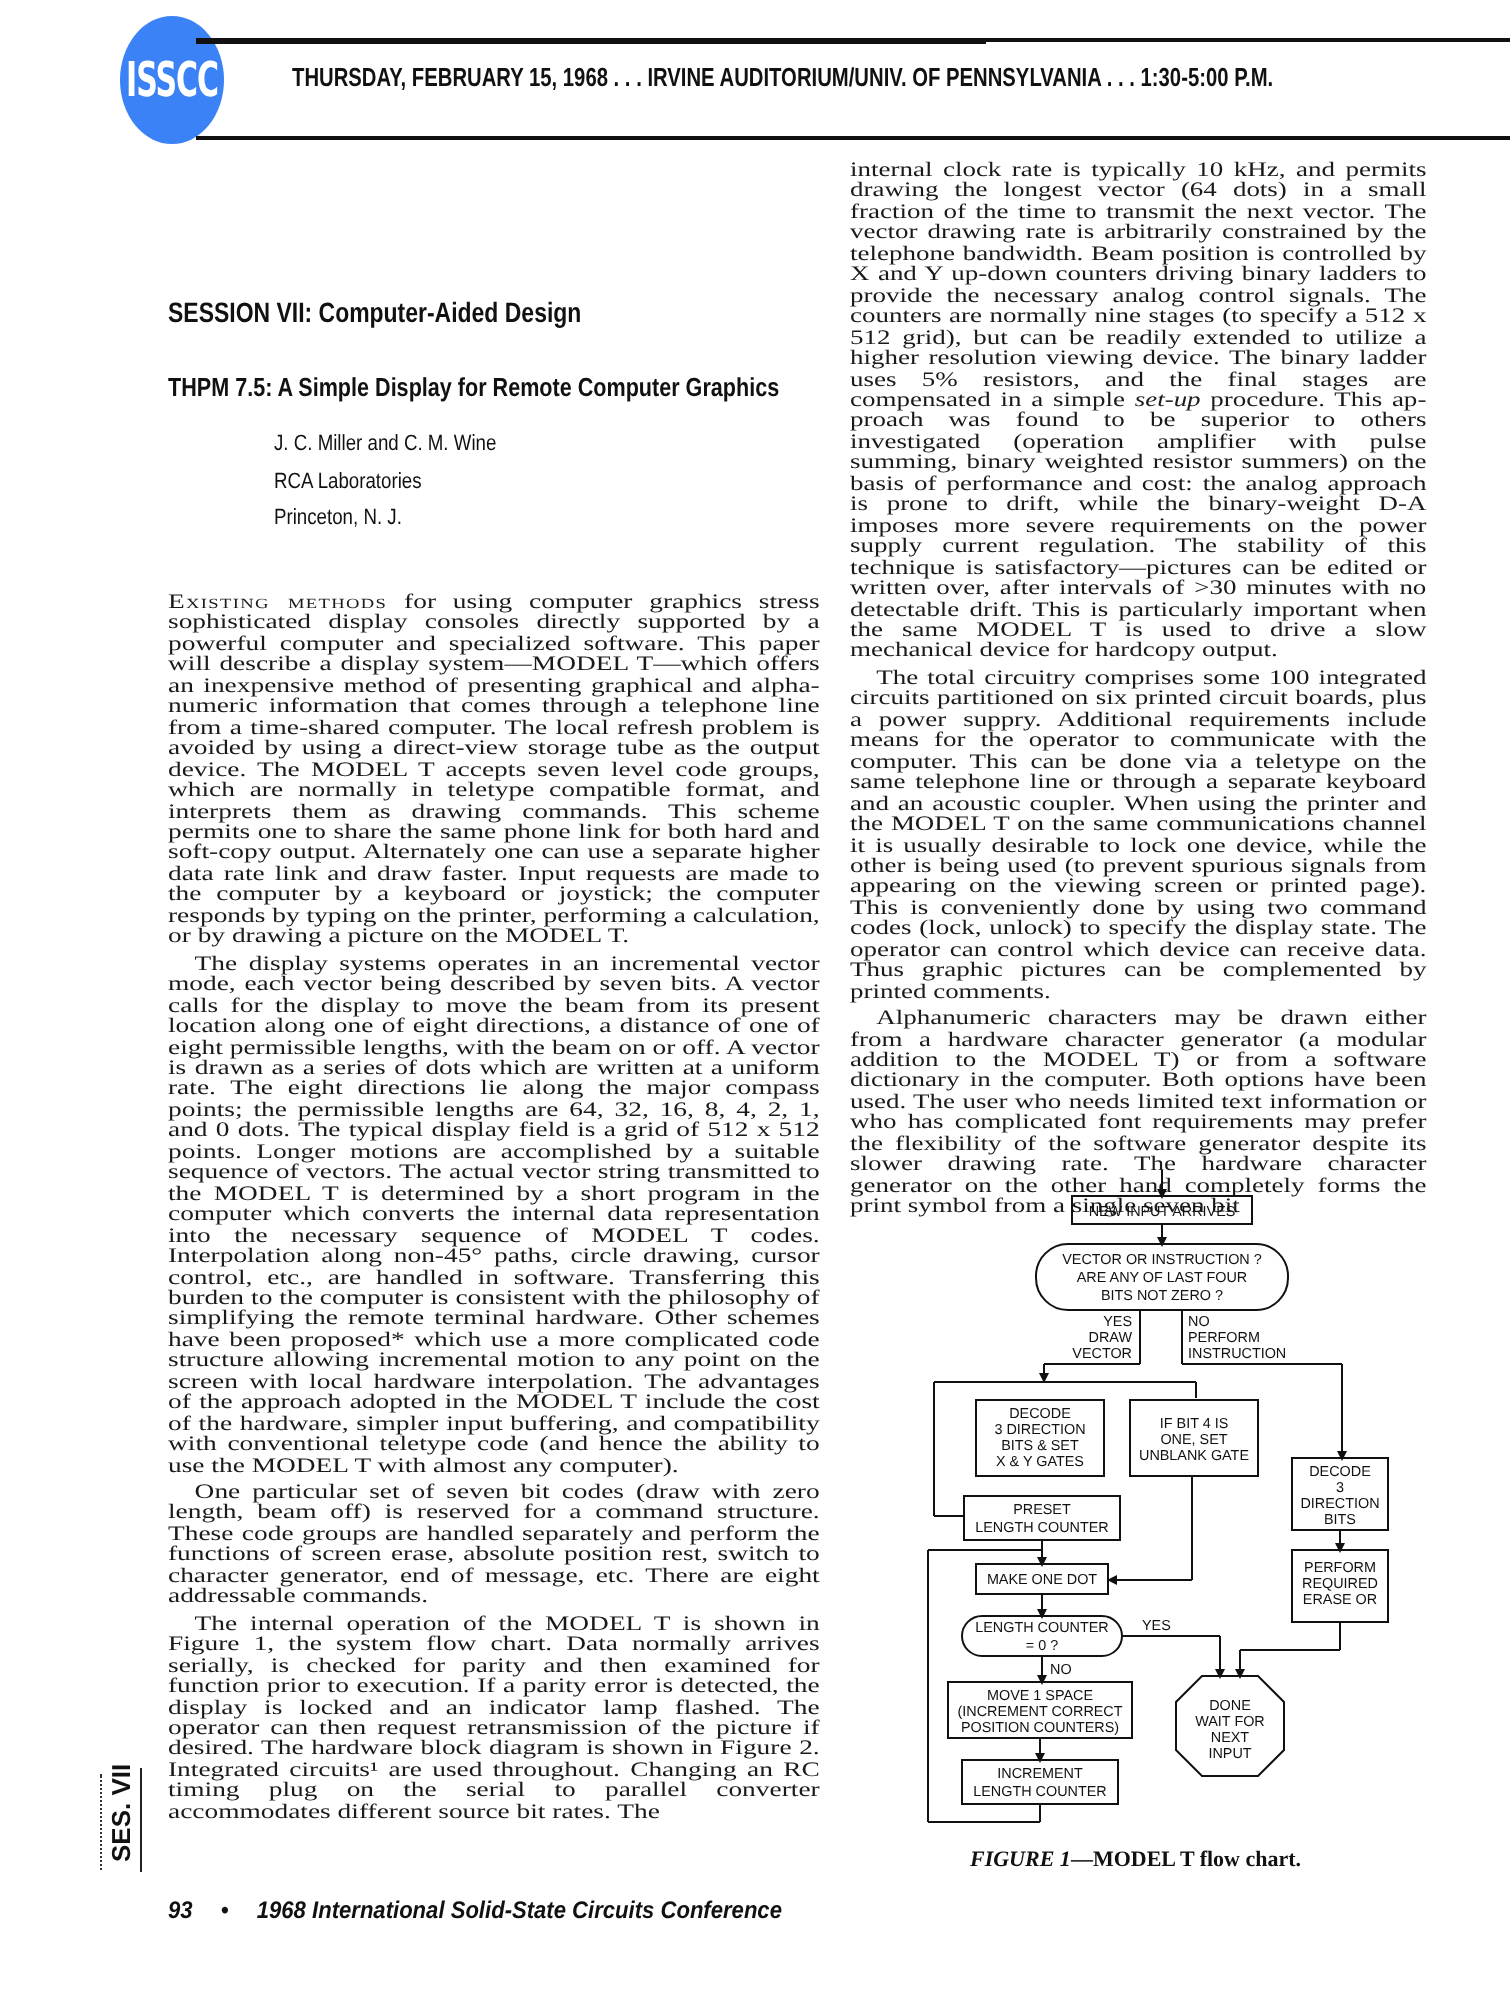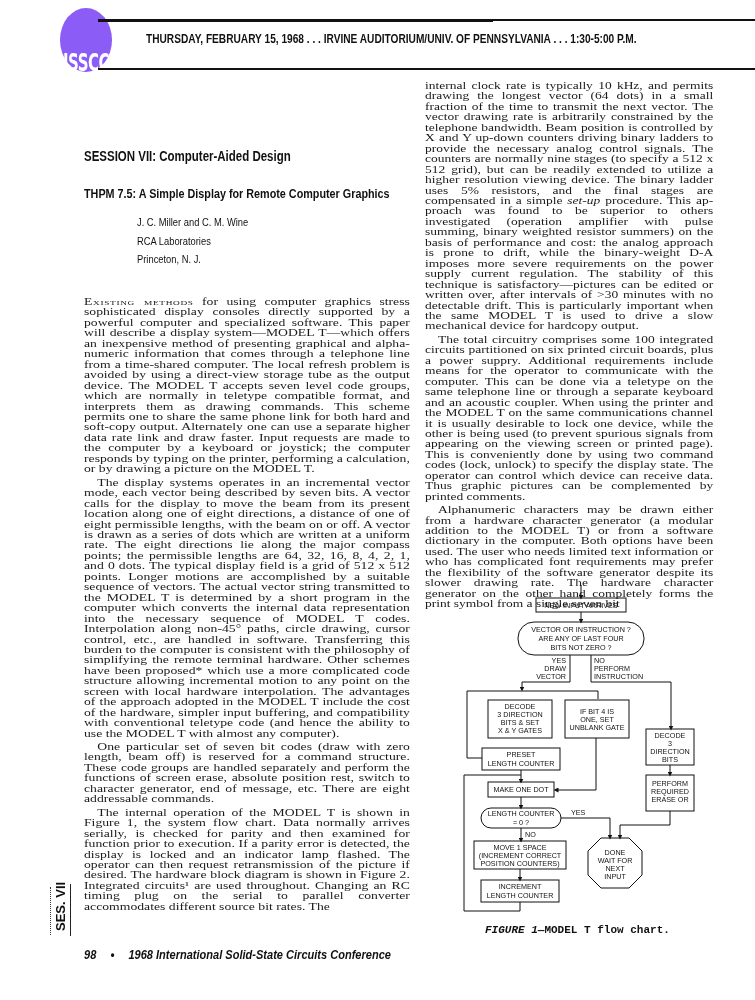--- a/index.html
+++ b/index.html
@@ -1,19 +1,19 @@
 <!DOCTYPE html>
 <html><head>
 <meta charset="utf-8">
 <style>
   html, body { margin: 0; padding: 0; background: #ffffff; }
   body { width: 755px; height: 1000px; position: relative; overflow: hidden; color: #111; }
   .abs { position: absolute; }
-  .logo { left: 60px; top: 8px; width: 52px; height: 64px; border-radius: 50%; background: #8b5cf6;
-          display: flex; align-items: flex-end; justify-content: center; }
+  .logo { left: 60px; top: 8px; width: 52px; height: 64px; border-radius: 50%; background: #3b82f6;
+          display: flex; align-items: center; justify-content: center; }
   .logo span { color: #fff; font-family: "DejaVu Sans", sans-serif; font-weight: bold; font-size: 15px;
                letter-spacing: -0.5px; transform: scaleY(1.6); display: inline-block; }
   .hdr-line { background: #111; height: 2px; position: absolute; left: 98px; width: 395px; }
   .header-text { left: 146px; top: 31px; width: 605px; font-family: "Liberation Sans", sans-serif;
                  font-weight: bold; font-size: 13px; letter-spacing: 0px; transform: scaleX(0.78);
                  transform-origin: left top; white-space: nowrap; }
   .session { left: 84px; top: 148px; font-family: "Liberation Sans", sans-serif; font-weight: bold; font-size: 14px;
              transform: scaleX(0.82); transform-origin: left top; white-space: nowrap; }
   .paper-title { left: 84px; top: 186px; font-family: "Liberation Sans", sans-serif; font-weight: bold; font-size: 13px;
              transform: scaleX(0.83); transform-origin: left top; white-space: nowrap; }
@@ -26,21 +26,21 @@
   .left-col { left: 84px; top: 297px; width: 245px; transform: scale(1.33, 1.0); transform-origin: left top; }
   .right-col { left: 425px; top: 81px; width: 220px; transform: scale(1.31, 1.0); transform-origin: left top; }
   .footer { left: 84px; top: 948px; font-family: "Liberation Sans", sans-serif; font-weight: bold; font-style: italic;
             font-size: 12px; white-space: nowrap; transform: scaleX(0.92); transform-origin: left top; }
   .side-tab { left: 50px; top: 887px; width: 20px; height: 48px; border-left: 1px dotted #333; }
   .side-tab span { position: absolute; left: 2px; top: 44px; transform: rotate(-90deg); transform-origin: left top;
             font-family: "Liberation Sans", sans-serif; font-weight: bold; font-size: 13px; white-space: nowrap; }
   .side-rule { left: 70px; top: 884px; width: 1px; height: 52px; background: #222; }
   .fc { left: 448px; top: 585px; width: 280px; height: 340px; }
   .fc svg text { font-family: "Liberation Sans", sans-serif; font-size: 7.2px; fill: #111; }
-  .caption { left: 485px; top: 924px; font-family: Liberation Mono, monospace; font-size: 11px; white-space: nowrap; font-weight: bold; }
+  .caption { left: 485px; top: 924px; font-family: Liberation Serif, serif; font-size: 11px; white-space: nowrap; font-weight: bold; }
   .caption i { font-style: italic; }
 </style>
 </head>
 <body>
 
 <div class="abs logo">
   <span>ISSCC</span>
 </div>
 <div class="hdr-line" style="top:20px; width:395px; left:98px; height:2px;"></div>
 <div class="hdr-line" style="top:20px; left:98px; width:395px;"></div>
@@ -178,16 +178,16 @@
 <div class="abs caption">
   <i>FIGURE 1</i><span>—MODEL T flow chart.</span>
 </div>
 
 <div class="abs side-tab">
   <span>SES. VII</span>
 </div>
 <div class="abs side-rule"></div>
 
 <div class="abs footer">
-  <span>98</span>
+  <span>93</span>
   <span style="margin:0 12px;">•</span>
   <span>1968 International Solid-State Circuits Conference</span>
 </div>
 
 </body></html>

